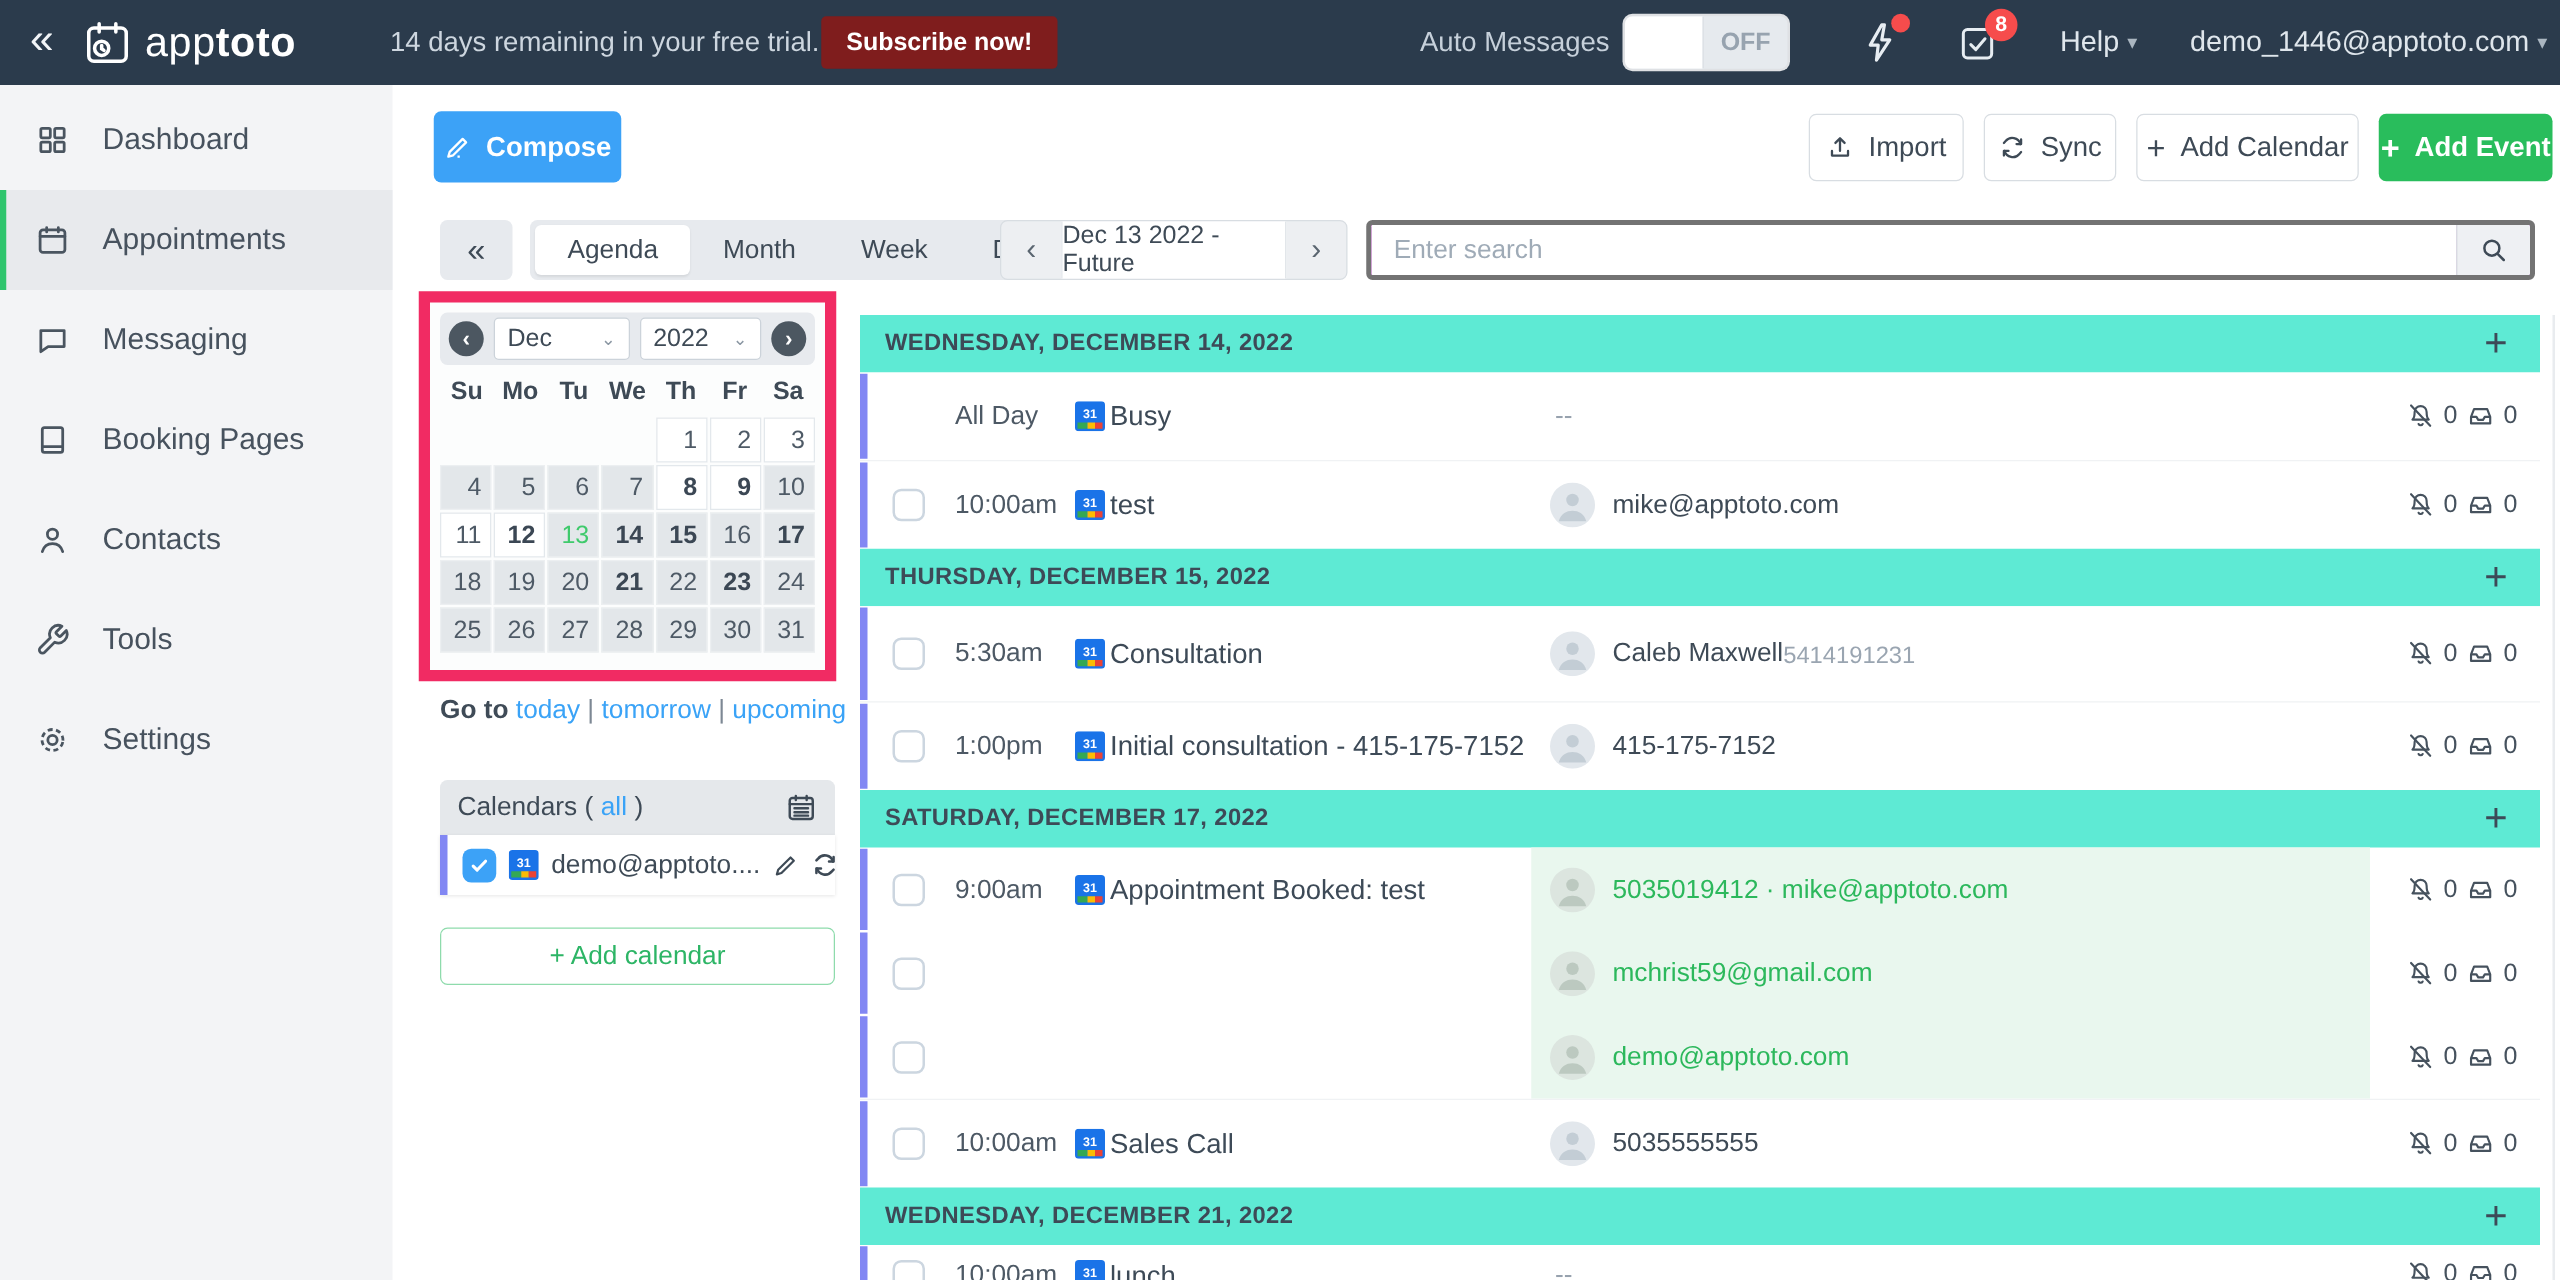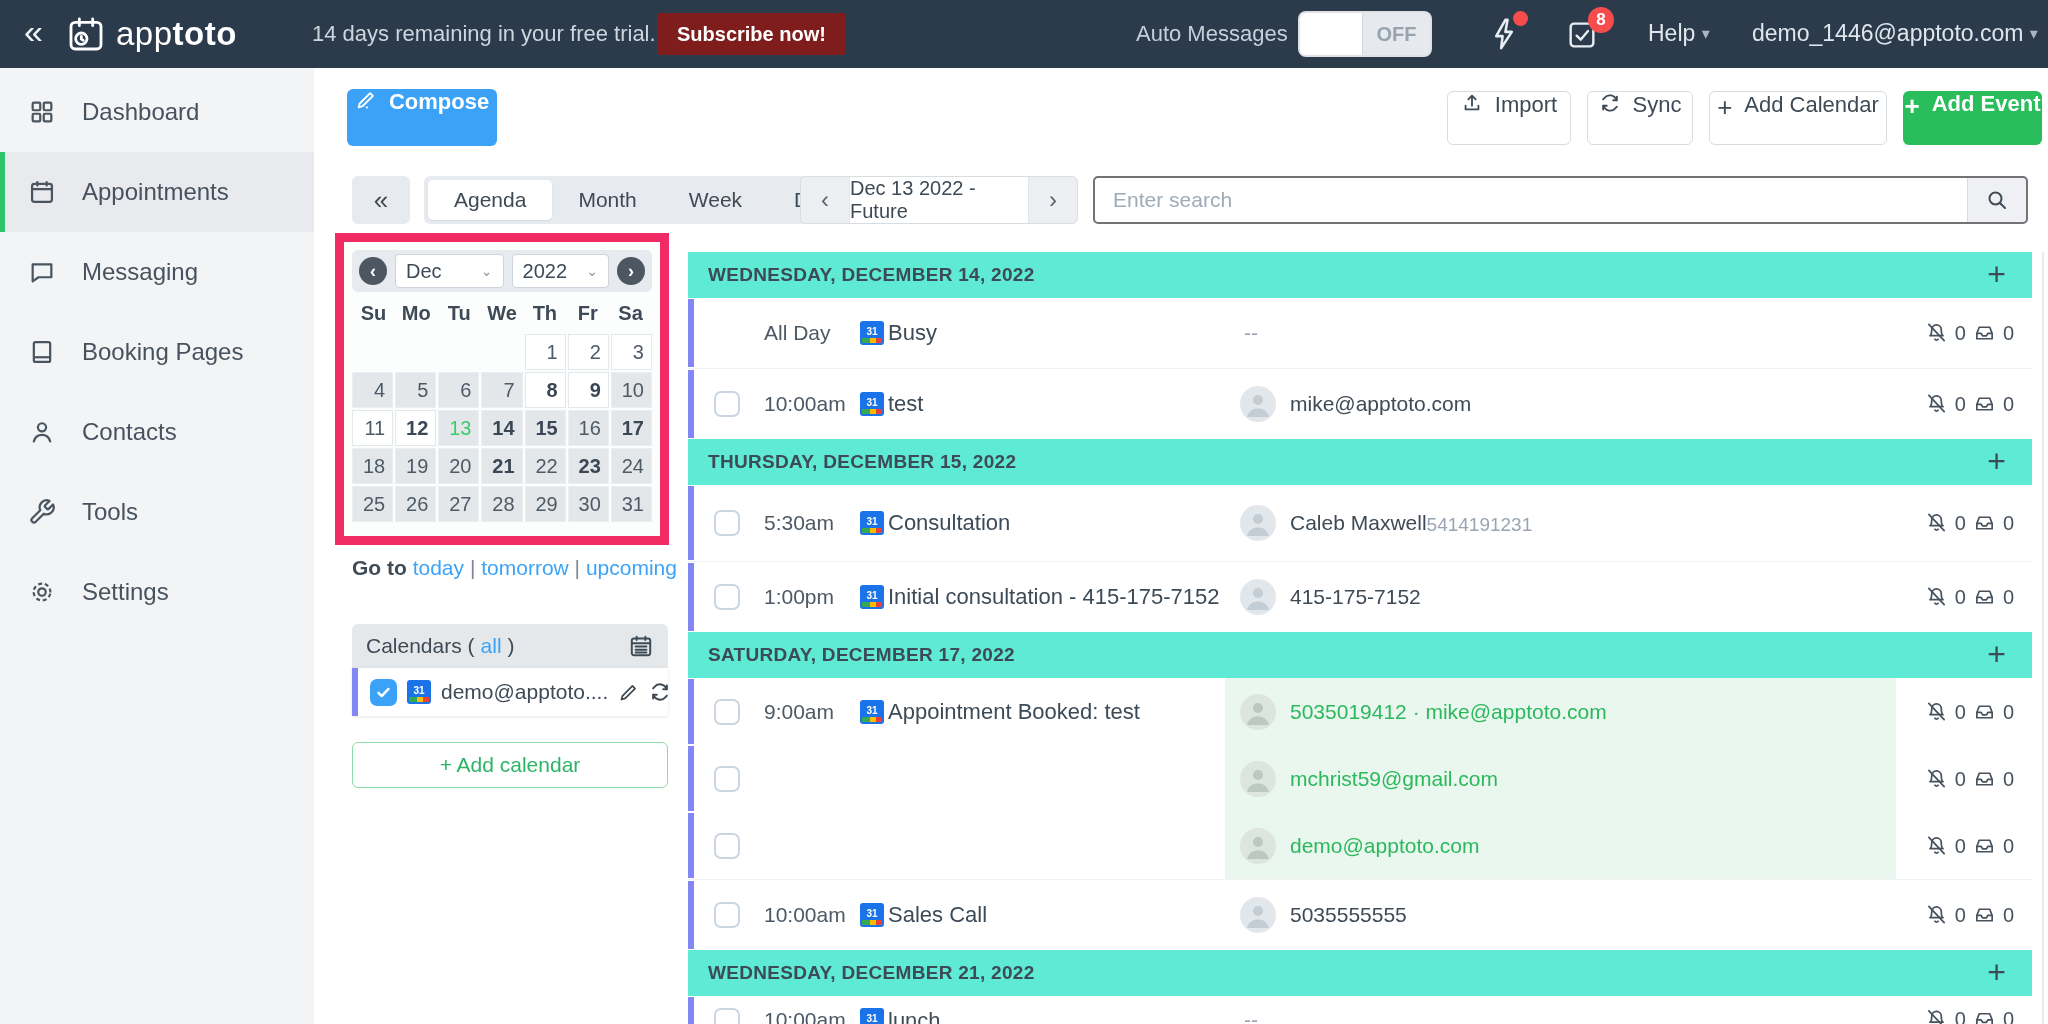--- a/index.html
+++ b/index.html
@@ -32,42 +32,42 @@
 
   
   .sidebar{position:absolute;left:0;top:68px;width:314px;height:956px;background:#f3f4f6;padding-top:4px;box-sizing:border-box;}
   .sb-item{position:relative;height:80px;display:flex;align-items:center;gap:26px;padding-left:28px;cursor:pointer;color:#47525e;}
   .sb-item .lbl{font-size:24px;font-weight:500;}
   .sb-item svg{color:#4a5560;}
   .sb-item.active{background:#e8eaed;}
   .sb-item.active::before{content:"";position:absolute;left:0;top:0;bottom:0;width:5px;background:#2fc56d;}
 
   
-  .btn{display:flex;justify-content:center;gap:12px;box-sizing:border-box;
+  .btn{display:flex;align-items:center;justify-content:center;gap:12px;box-sizing:border-box;
     border-radius:6px;font-size:22px;cursor:pointer;}
   .btn.light{background:#fff;border:1px solid #d8dde2;color:#3e4a56;}
   .compose{position:absolute;left:347px;top:89px;width:150px;height:57px;background:#3ca2f7;color:#fff;font-weight:600;}
   .b-import{position:absolute;left:1447px;top:91px;width:124px;height:54px;}
   .b-sync{position:absolute;left:1587px;top:91px;width:106px;height:54px;}
   .b-addcal{position:absolute;left:1709px;top:91px;width:178px;height:54px;}
   .b-addevt{position:absolute;left:1903px;top:91px;width:139px;height:54px;background:#29bd5c;color:#fff;font-weight:600;}
 
   
   .collapse2{position:absolute;left:352px;top:176px;width:58px;height:48px;background:#e7eaee;border-radius:6px;
     color:#3e4a56;font-size:26px;display:flex;align-items:center;justify-content:center;cursor:pointer;}
   .tabs{position:absolute;left:424px;top:176px;height:48px;background:#e7eaee;border-radius:6px;
     display:flex;align-items:center;padding:0 4px;}
   .tab{padding:0 26px;height:40px;display:flex;align-items:center;font-size:21px;color:#3e4a56;cursor:pointer;border-radius:5px;}
   .tab.active{background:#fff;box-shadow:0 1px 2px rgba(0,0,0,.08);}
   .datenav{position:absolute;left:800px;top:176px;width:278px;height:48px;border:1px solid #d8dde2;border-radius:6px;
     display:flex;overflow:hidden;box-sizing:border-box;background:#edeff2;}
   .dn-seg{width:48px;display:flex;align-items:center;justify-content:center;color:#5a6570;font-size:24px;cursor:pointer;}
   .dn-label{flex:1;background:#fff;border-left:1px solid #e2e6ea;border-right:1px solid #e2e6ea;
     display:flex;align-items:center;justify-content:center;font-size:20px;color:#3e4a56;}
-  .search{position:absolute;left:1093px;top:176px;width:935px;height:48px;border:2px solid #737373;border-radius:5px;
+  .search{position:absolute;left:1093px;top:176px;width:935px;height:48px;border:4px solid #737373;border-radius:5px;
     display:flex;overflow:hidden;box-sizing:border-box;background:#a21caf;}
   .search input{flex:1;border:none;outline:none;padding:0 18px;font-size:21px;color:#3e4a56;
     font-family:"Liberation Sans",sans-serif;}
   .search input::placeholder{color:#9fabb7;}
   .search .sbtn{width:58px;background:#eef0f3;border-left:1px solid #d8dde2;display:flex;align-items:center;justify-content:center;cursor:pointer;}
 
   
   .pinkbox{position:absolute;left:335px;top:233px;width:334px;height:312px;box-sizing:border-box;
     border:9px solid #f12b63;background:#fcfdfd;}
   .mc-head{position:absolute;left:8px;top:8px;width:300px;height:42px;background:#e7eaee;border-radius:6px;

